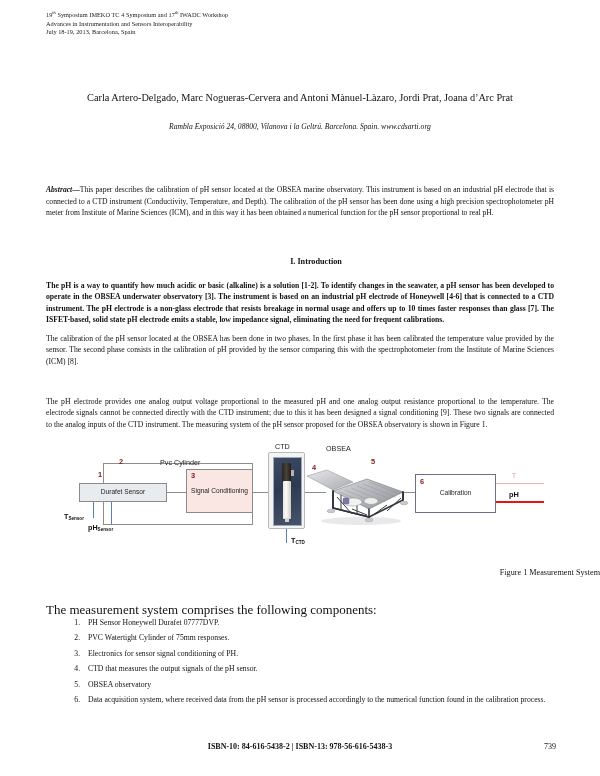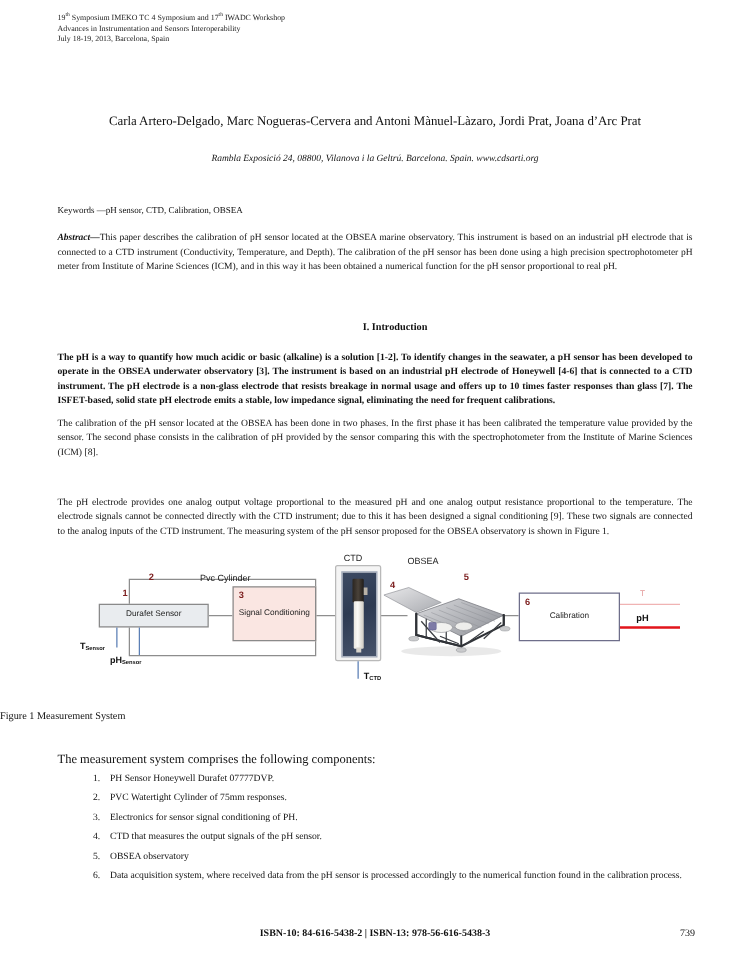--- a/index.html
+++ b/index.html
@@ -268,31 +268,31 @@
     top: 24px;
     width: 105px;
     height: 62px;
   }
 
   .fig-caption {
     position: absolute;
     left: 0;
     top: 568px;
     width: 600px;
-    text-align: left;
+    text-align: right;
     font-size: 8.2px;
     color: #111;
   }
 
   
   .list-intro {
     position: absolute;
     left: 46px;
     top: 602px;
-    font-size: 10px;
+    font-size: 13px;
     color: #111;
   }
   ol.components {
     position: absolute;
     left: 46px;
     top: 613px;
     width: 508px;
     margin: 0;
     padding: 0 0 0 32px;
     font-size: 7.7px;
@@ -334,21 +334,20 @@
     <div>Advances in Instrumentation and Sensors Interoperability</div>
     <div>July 18-19, 2013, Barcelona, Spain</div>
   </div>
 
   <div class="authors">Carla Artero-Delgado, Marc Nogueras-Cervera and Antoni Mànuel-Làzaro, Jordi Prat, Joana d’Arc Prat</div>
 
   <div class="affiliation">
     <div>Rambla Exposició 24, 08800, Vilanova i la Geltrú. Barcelona. Spain. www.cdsarti.org</div>
   </div>
 
-  <div class="keywords">Keywords —pH sensor, CTD, Calibration, OBSEA</div>
 
   <div class="abstract">
     <b class="lead">Abstract—</b><span>This paper describes the calibration of pH sensor located at the OBSEA marine observatory. This instrument is based on an industrial pH electrode that is connected to a CTD instrument (Conductivity, Temperature, and Depth). The calibration of the pH sensor has been done using a high precision spectrophotometer pH meter from Institute of Marine Sciences (ICM), and in this way it has been obtained a numerical function for the pH sensor proportional to real pH.</span>
   </div>
 
   <div class="sec-head" id="sec-intro">I. Introduction</div>
   <div class="body-par" id="par-intro-1">The pH is a way to quantify how much acidic or basic (alkaline) is a solution [1-2]. To identify changes in the seawater, a pH sensor has been developed to operate in the OBSEA underwater observatory [3]. The instrument is based on an industrial pH electrode of Honeywell [4-6] that is connected to a CTD instrument. The pH electrode is a non-glass electrode that resists breakage in normal usage and offers up to 10 times faster responses than glass [7]. The ISFET-based, solid state pH electrode emits a stable, low impedance signal, eliminating the need for frequent calibrations.</div>
   <div class="body-par" id="par-intro-2">The calibration of the pH sensor located at the OBSEA has been done in two phases. In the first phase it has been calibrated the temperature value provided by the sensor. The second phase consists in the calibration of pH provided by the sensor comparing this with the spectrophotometer from the Institute of Marine Sciences (ICM) [8].</div>
 
   <div class="body-par" id="par-detail-1">The pH electrode provides one analog output voltage proportional to the measured pH and one analog output resistance proportional to the temperature. The electrode signals cannot be connected directly with the CTD instrument; due to this it has been designed a signal conditioning [9]. These two signals are connected to the analog inputs of the CTD instrument. The measuring system of the pH sensor proposed for the OBSEA observatory is shown in Figure 1.</div>

